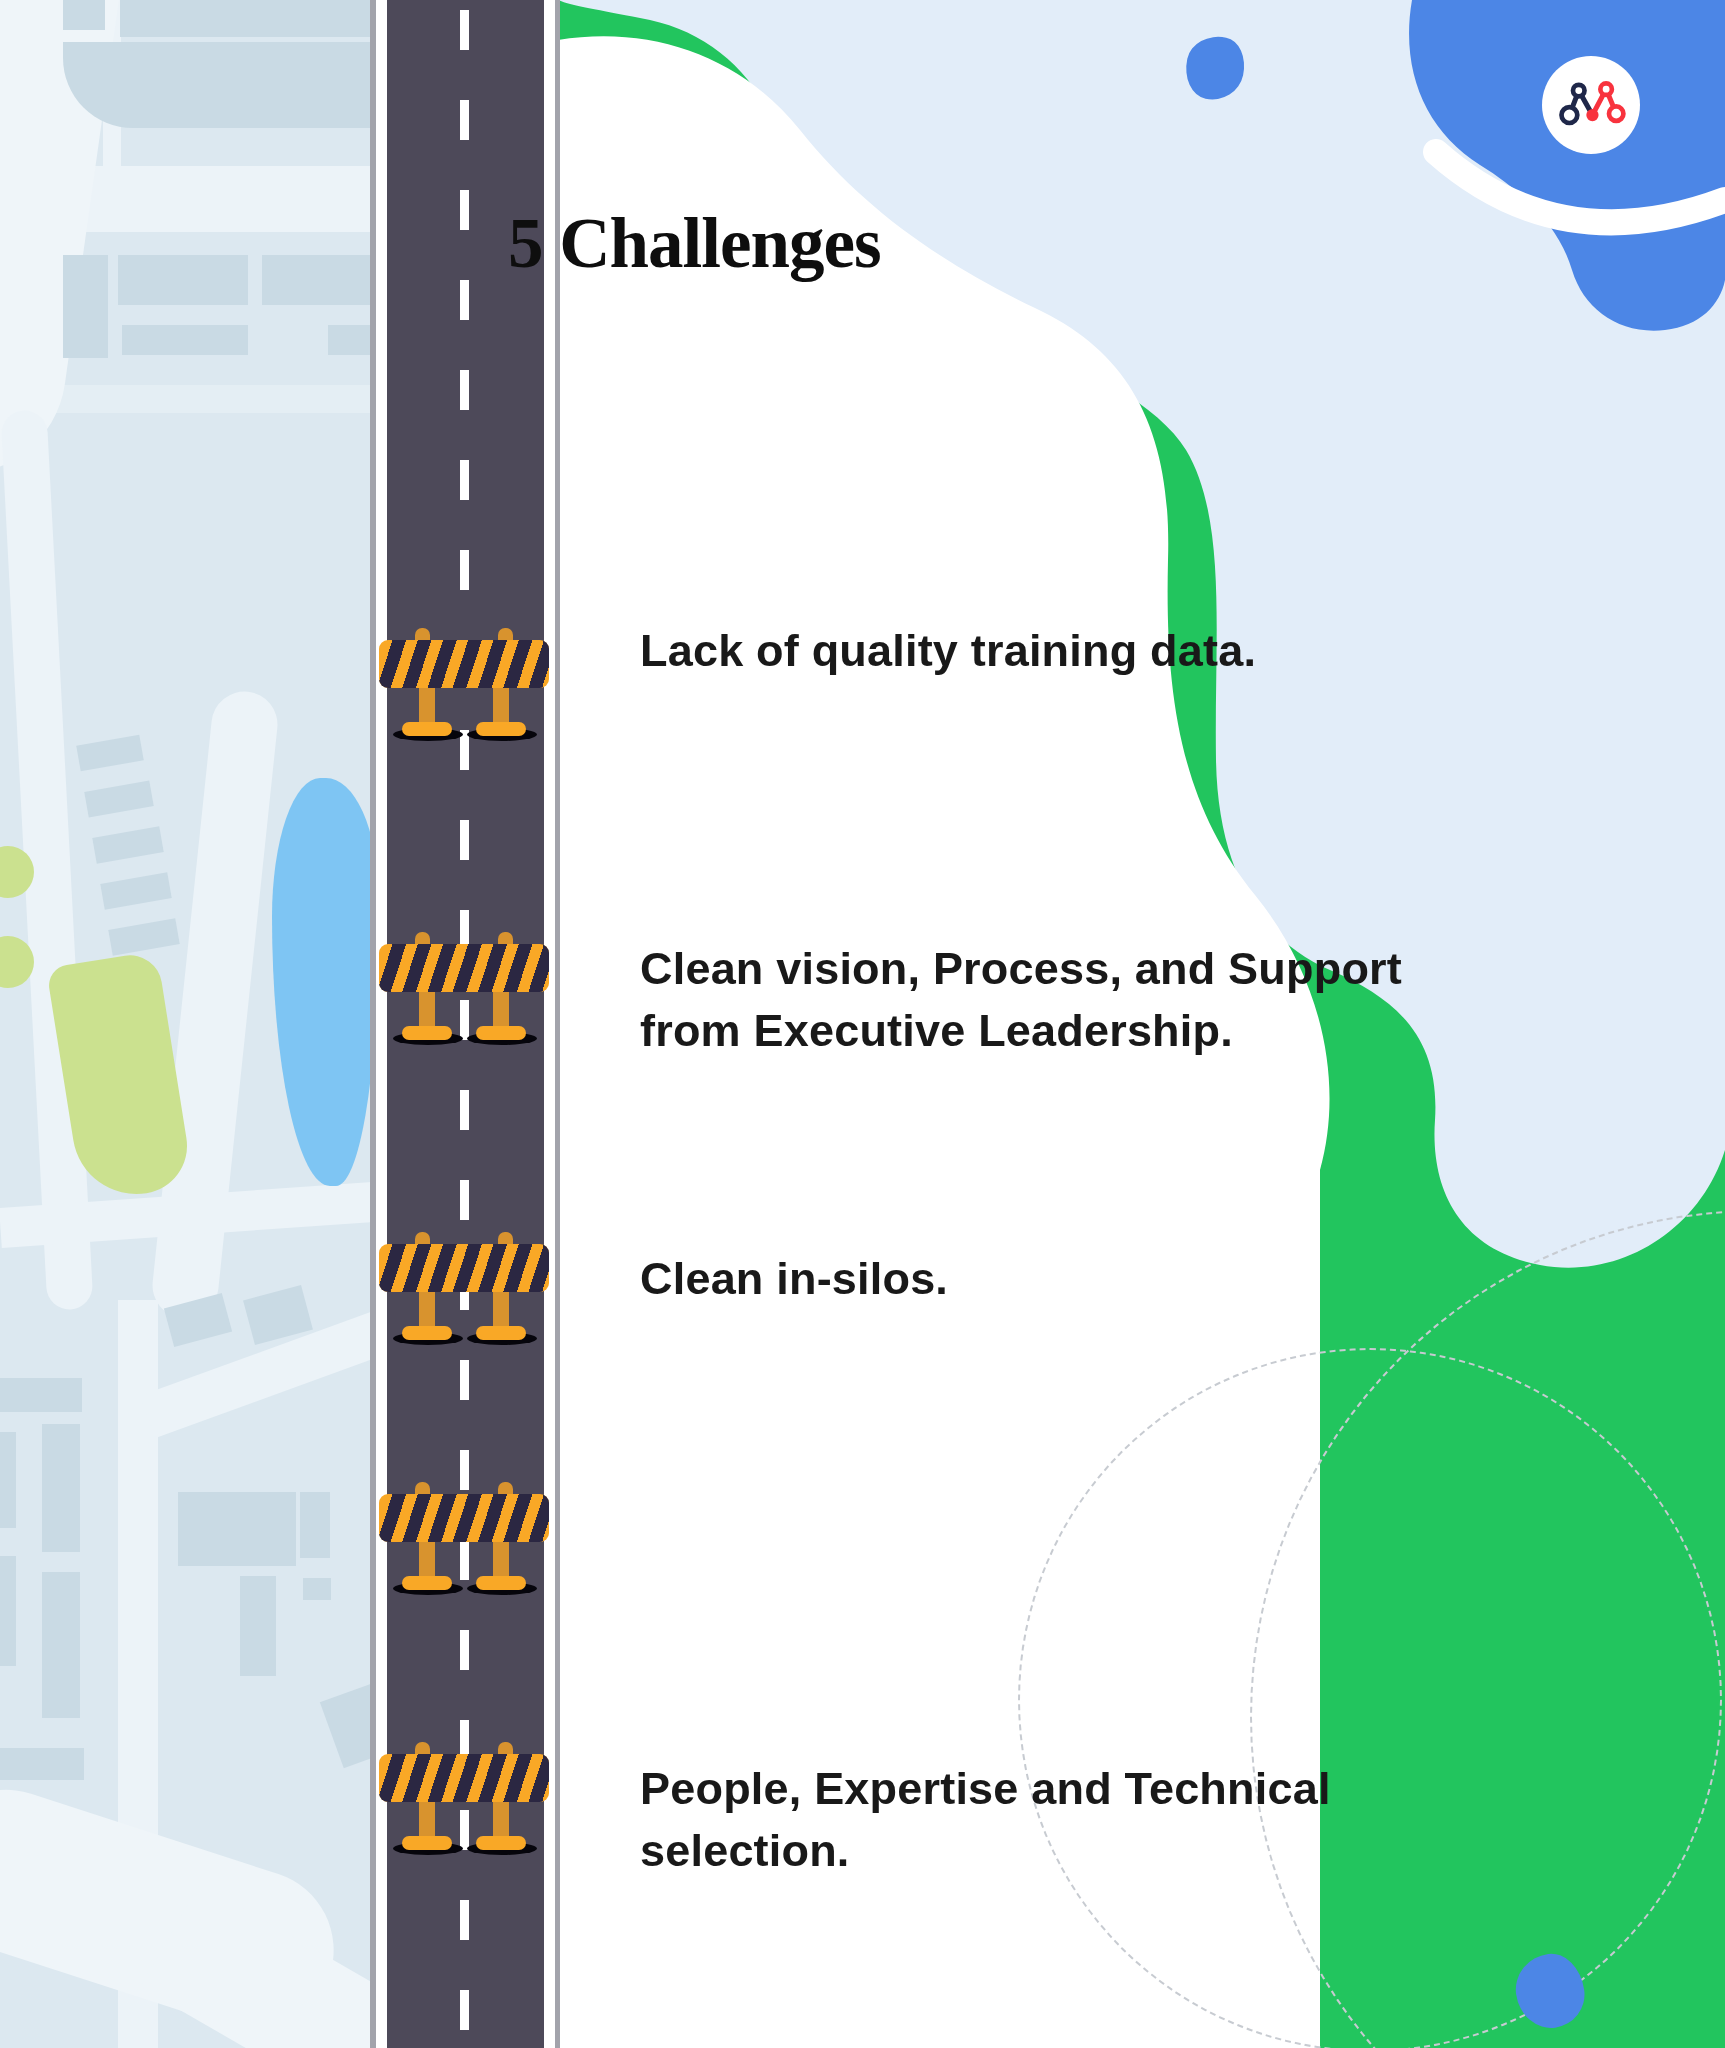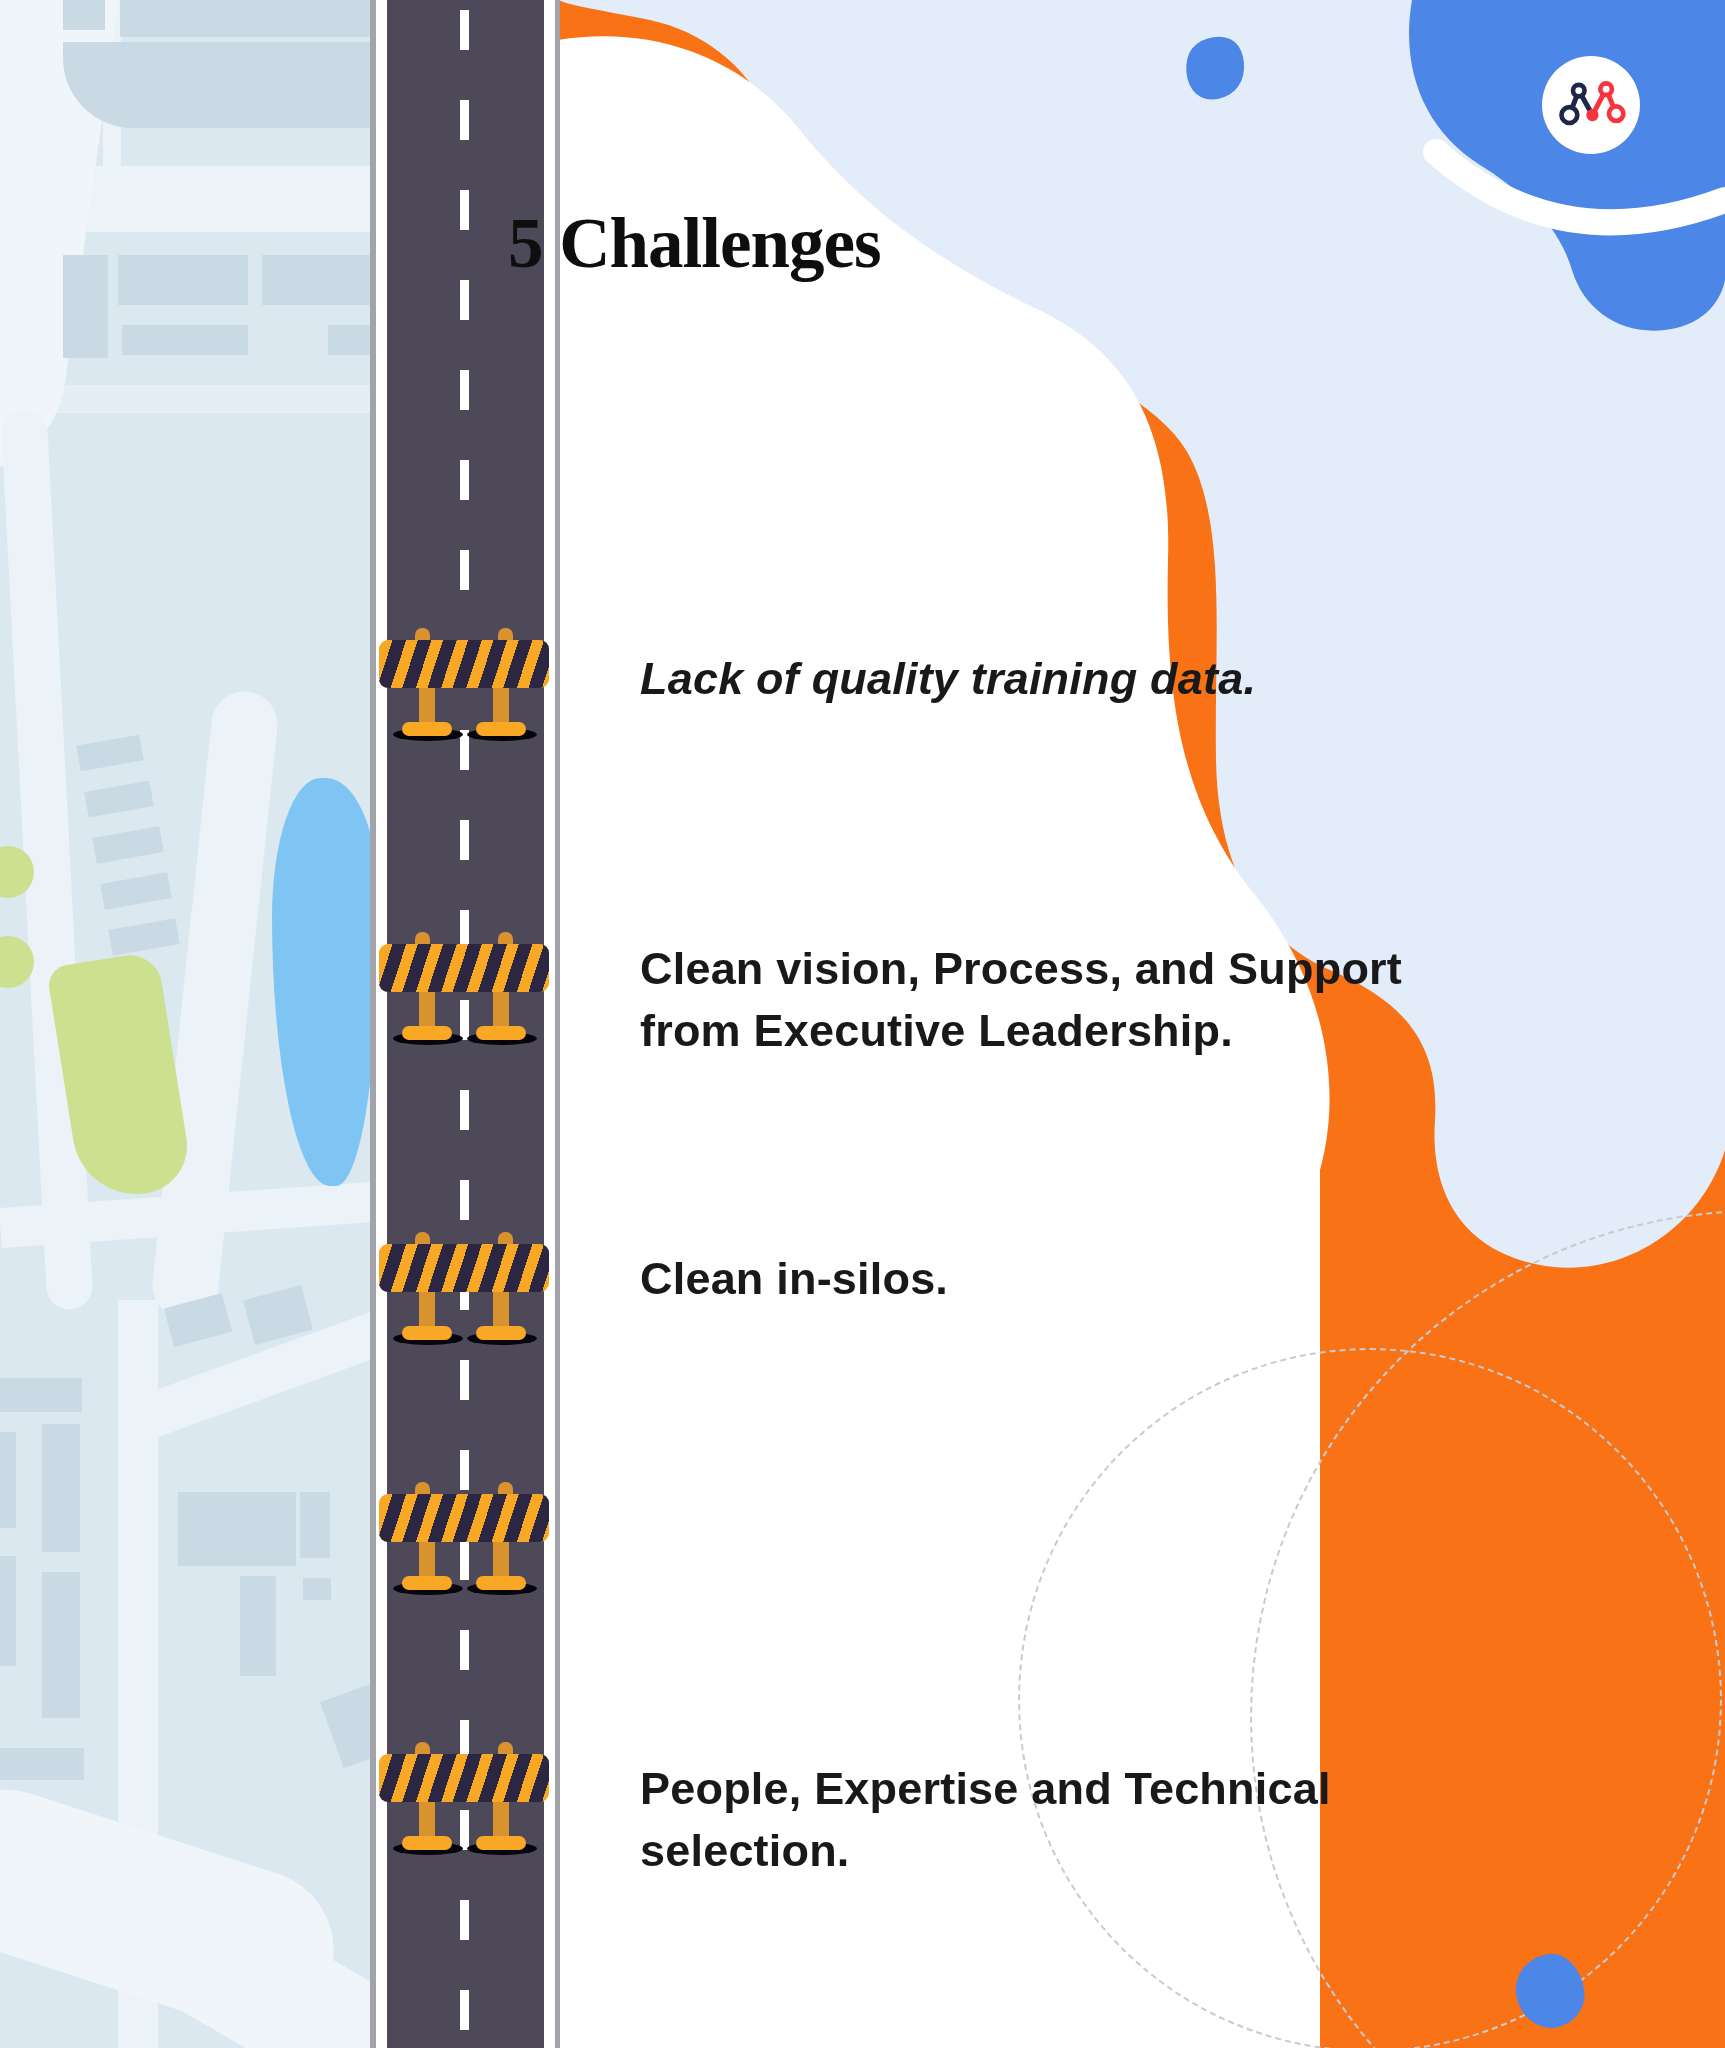--- a/index.html
+++ b/index.html
@@ -1,18 +1,18 @@
 <!DOCTYPE html>
 <html><head>
 <meta charset="utf-8">
 <style>
   html,body{margin:0;padding:0;background:#fff;}
   #canvas{
     position:relative;width:1725px;height:2048px;overflow:hidden;
-    background:#f97316;font-family:"Liberation Sans","DejaVu Sans",sans-serif;
+    background:#22c55e;font-family:"Liberation Sans","DejaVu Sans",sans-serif;
   }
   
   #map{position:absolute;left:0;top:0;width:374px;height:2048px;background:#DCE8F0;overflow:hidden;}
   .mstreet{position:absolute;background:#ECF3F8;}
   .mstreet.lt{background:#E4EEF4;}
   .mblock{position:absolute;background:#C9DAE4;}
   .mlake{position:absolute;left:272px;top:778px;width:106px;height:408px;background:#7EC5F3;
          border-radius:48% 52% 42% 58% / 36% 30% 64% 70%;}
   .mpark{position:absolute;left:64px;top:958px;width:112px;height:238px;background:#CBE18F;
          border-radius:26px 40px 60px 80px;transform:rotate(-9deg);}
@@ -55,21 +55,21 @@
      background:repeating-linear-gradient(108deg,rgba(0,0,0,0) 0 11px,#2B2742 11px 24px);}
   #barrier-1{top:626px;} #barrier-2{top:930px;} #barrier-3{top:1230px;}
   #barrier-4{top:1480px;} #barrier-5{top:1740px;}
   
   #page-title{position:absolute;left:492px;top:203px;width:760px;
      font-family:"Liberation Serif","DejaVu Serif",serif;font-weight:700;color:#0e0e0e;
      font-size:71px;line-height:80px;letter-spacing:-1px;}
   #page-title .t1{padding-left:16px;}
   .challenge-text{position:absolute;left:640px;width:780px;color:#191919;
      font-size:45px;line-height:62px;font-weight:700;letter-spacing:0.2px;}
-  #ch-1{top:648px;font-style:italic;} #ch-2{top:938px;} #ch-3{top:1248px;} #ch-4{top:1498px;} #ch-5{top:1758px;}
+  #ch-1{top:620px;} #ch-2{top:938px;} #ch-3{top:1248px;} #ch-4{top:1498px;} #ch-5{top:1758px;}
 </style>
 </head>
 <body>
 
 <div id="canvas">
 
   <div id="map">
     <div class="mstreet" style="left:0;top:166px;width:374px;height:66px;"></div>
     <div class="mstreet lt" style="left:0;top:385px;width:374px;height:28px;"></div>
     <div class="mstreet" style="left:103px;top:0;width:18px;height:166px;"></div>

